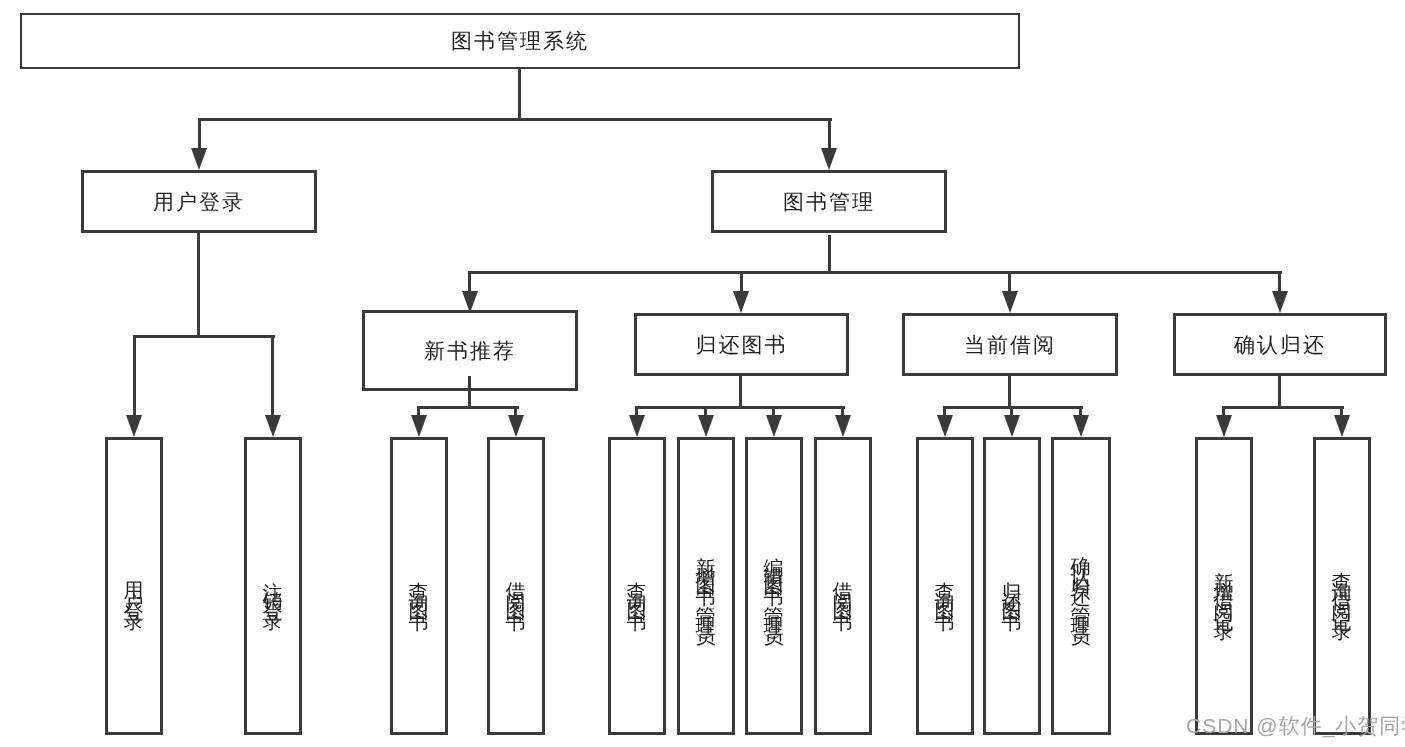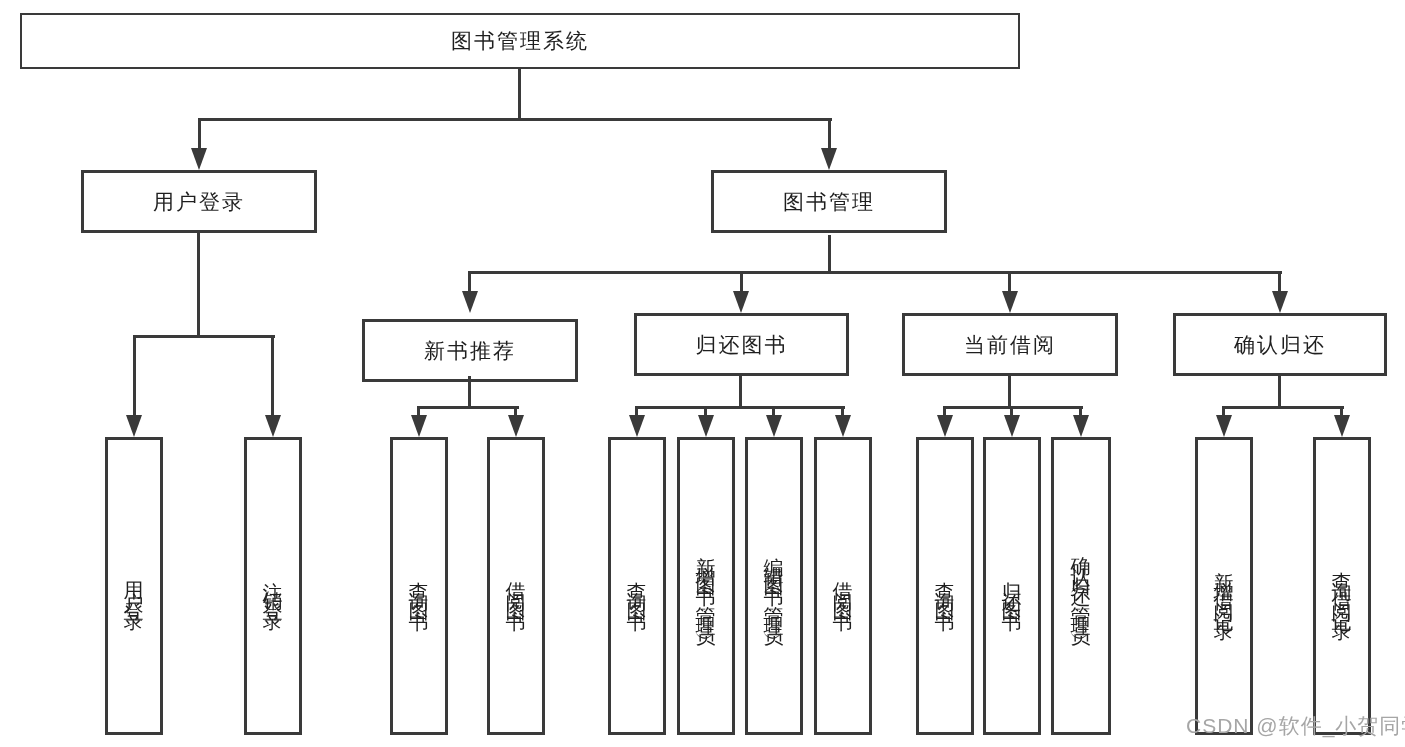--- a/index.html
+++ b/index.html
@@ -66,21 +66,21 @@
     <span>图书管理系统</span>
   </div>
 
   <div class="node h" style="left:81px;top:170px;width:236px;height:63px;">
     <span>用户登录</span>
   </div>
   <div class="node h" style="left:711px;top:170px;width:236px;height:63px;">
     <span>图书管理</span>
   </div>
 
-  <div class="node h" style="left:362px;top:319px;width:216px;height:63px;">
+  <div class="node h" style="left:362px;top:310px;width:216px;height:81px;">
     <span>新书推荐</span>
   </div>
   <div class="node h" style="left:634px;top:313px;width:215px;height:63px;">
     <span>归还图书</span>
   </div>
   <div class="node h" style="left:902px;top:313px;width:216px;height:63px;">
     <span>当前借阅</span>
   </div>
   <div class="node h" style="left:1173px;top:313px;width:214px;height:63px;">
     <span>确认归还</span>

